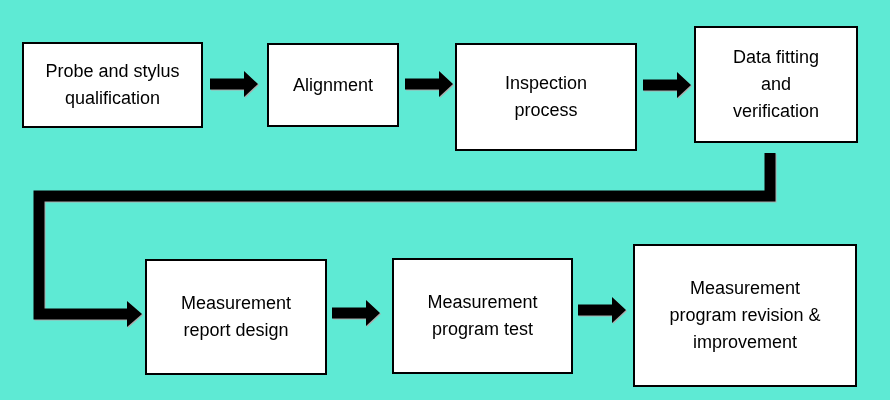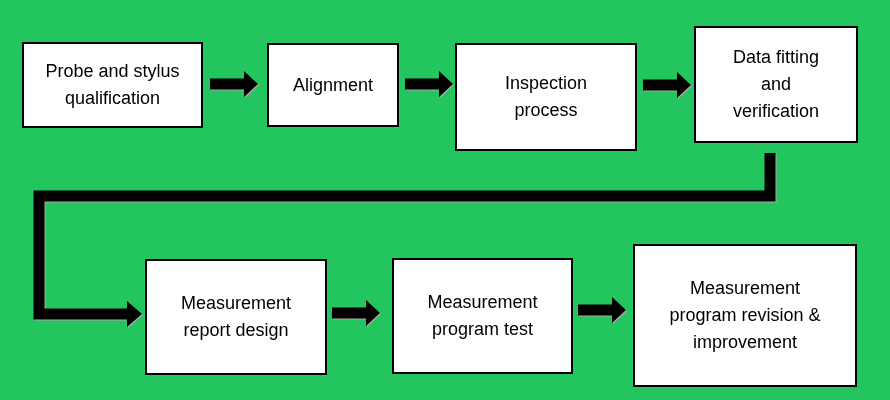--- a/index.html
+++ b/index.html
@@ -4,21 +4,21 @@
 <style>
   html, body {
     margin: 0;
     padding: 0;
     background: #ffffff;
   }
   .canvas {
     position: relative;
     width: 890px;
     height: 400px;
-    background: #22c55e;
+    background: #5eead4;
     font-family: "Liberation Sans", sans-serif;
     overflow: hidden;
   }
   .fbox {
     position: absolute;
     box-sizing: border-box;
     border: 2px solid #000000;
     background: #ffffff;
     display: flex;
     align-items: center;

